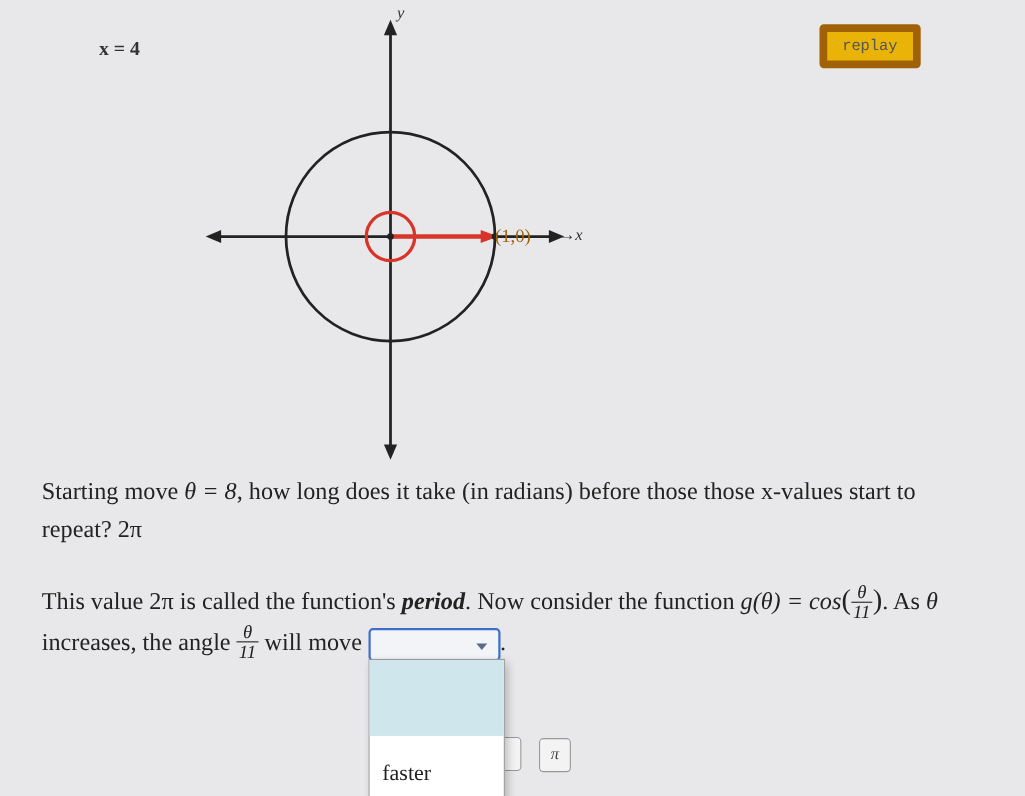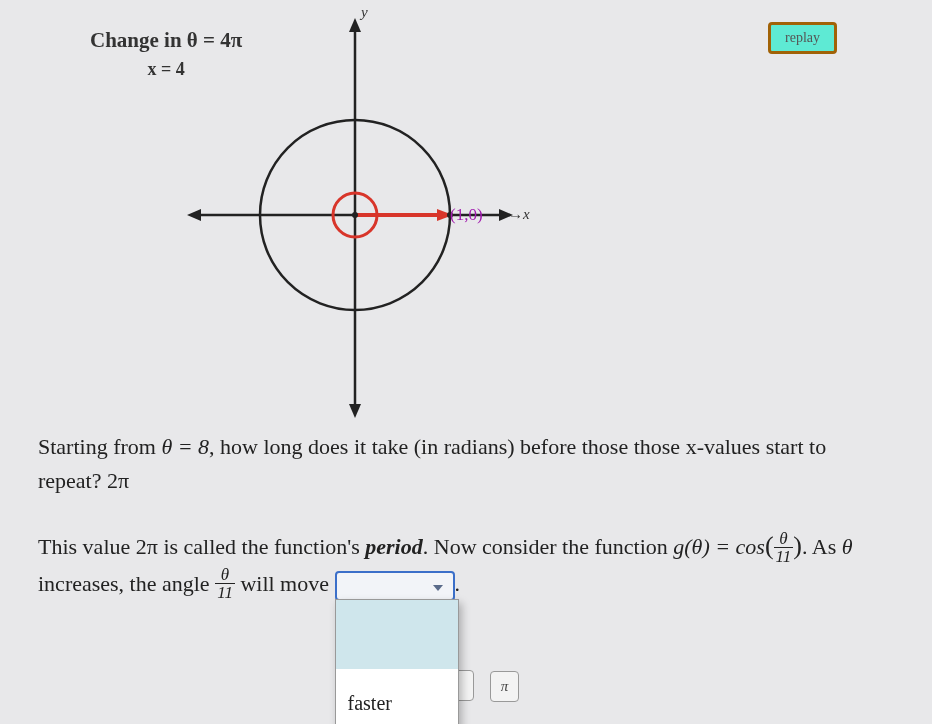--- a/index.html
+++ b/index.html
@@ -24,26 +24,26 @@
     text-align: center;
     font-family: Georgia, serif;
     color: #333;
   }
   .change-line1 { font-size: 21px; font-weight: bold; }
   .change-line2 { font-size: 18px; font-weight: bold; margin-top: 6px; }
   .replay-btn {
     position: absolute;
     right: 95px;
     top: 22px;
-    border: 3px solid #a16207;
+    border: 7px solid #a16207;
     border-radius: 4px;
     padding: 5px 14px;
-    background: #5eead4;
+    background: #eab308;
     color: #555;
-    font-family: Liberation Serif, serif;
+    font-family: Liberation Mono, monospace;
     font-size: 14px;
     cursor: pointer;
   }
   .diagram {
     position: absolute;
     left: 175px;
     top: 10px;
     width: 380px;
     height: 410px;
   }
@@ -61,21 +61,21 @@
     top: 196px;
     font-style: italic;
     font-size: 15px;
     color: #333;
   }
   .point-label {
     position: absolute;
     left: 275px;
     top: 195px;
     font-size: 17px;
-    color: #a21caf;
+    color: #a16207;
     text-align: center;
   }
   .content {
     padding: 0 38px;
     font-size: 22px;
     line-height: 1.55;
     color: #222;
   }
   .para { margin-bottom: 28px; }
   .period-word { font-style: italic; font-weight: bold; }
@@ -150,21 +150,20 @@
     cursor: pointer;
   }
   .pi-btn { padding: 6px 10px; font-family: Georgia, serif; font-style: italic; }
   .inline-wrap { position: relative; display: inline-block; }
 </style>
 </head>
 <body>
 
 <div class="top-area">
   <div class="change-block">
-    <div class="change-line1">Change in θ = 4π</div>
     <div class="change-line2">x = 4</div>
   </div>
 
   <button class="replay-btn">replay</button>
 
   <div class="diagram">
     <svg width="380" height="410" viewBox="0 0 380 410">
 
       <line x1="180" y1="18" x2="180" y2="400" stroke="#222" stroke-width="2.5"></line>
       <polygon points="180,8 174,22 186,22" fill="#222"></polygon>
@@ -186,21 +185,21 @@
       <circle cx="180" cy="205" r="3" fill="#222"></circle>
     </svg>
     <span class="axis-label-y">y</span>
     <span class="point-label">(1,0)</span>
     <span class="axis-label-x">→<span>x</span></span>
   </div>
 </div>
 
 <div class="content">
   <div class="para">
-    <span>Starting from </span><span style="font-style:italic">θ = 8</span><span>, how long does it take (in radians) before those those x-values start to repeat? </span><span>2π</span>
+    <span>Starting move </span><span style="font-style:italic">θ = 8</span><span>, how long does it take (in radians) before those those x-values start to repeat? </span><span>2π</span>
   </div>
 
   <div class="para">
     <span>This value </span><span>2π</span><span> is called the function's </span><span class="period-word">period</span><span>. Now consider the function </span><span style="font-style:italic">g(θ) = cos</span><span style="font-size:26px;">(</span><span class="frac"><span class="num" style="font-style:italic">θ</span><span class="den">11</span></span><span style="font-size:26px;">)</span><span>. As </span><span style="font-style:italic">θ</span><span> increases, the angle </span><span class="frac"><span class="num" style="font-style:italic">θ</span><span class="den">11</span></span><span> will move </span>
     <span class="inline-wrap">
       <span class="select-box">
         <span></span>
       </span><span>.</span>
       <div class="dropdown">
         <div class="opt highlight">&nbsp;</div>

